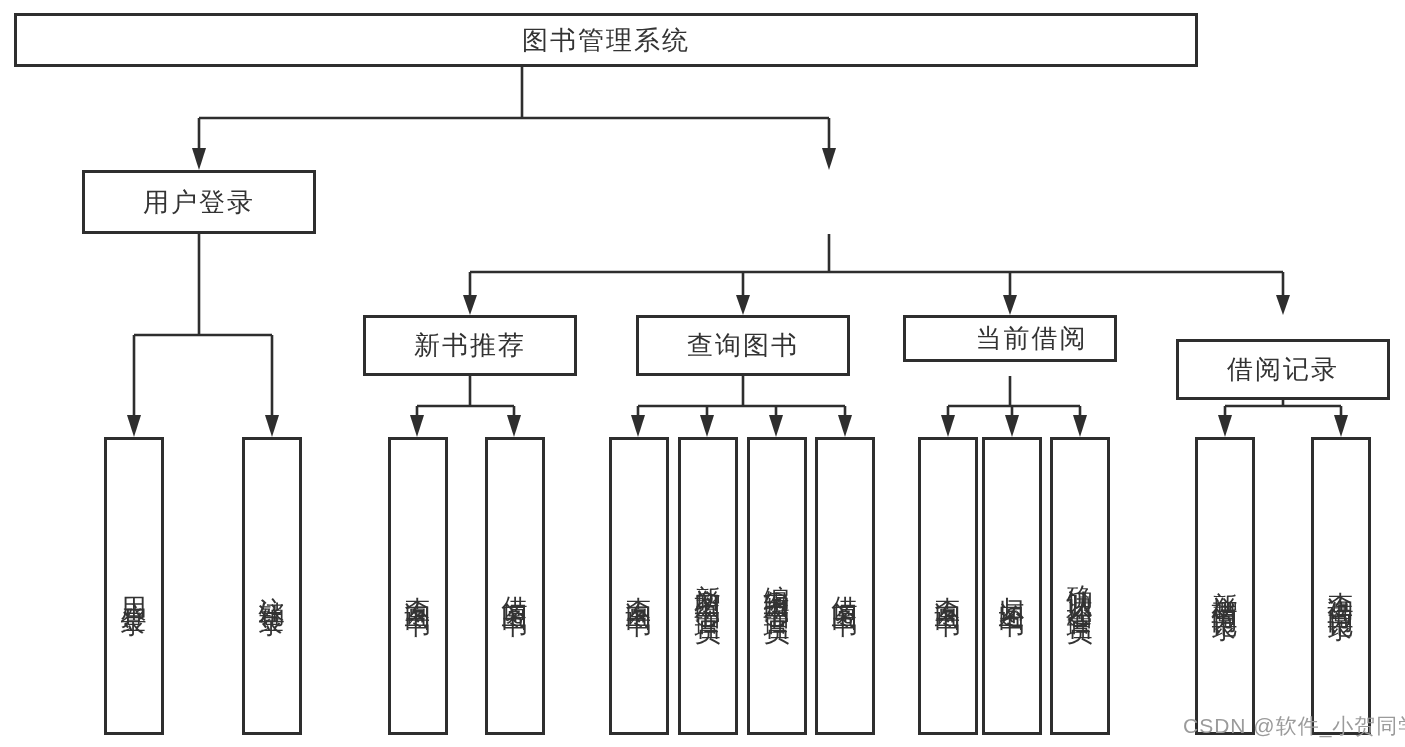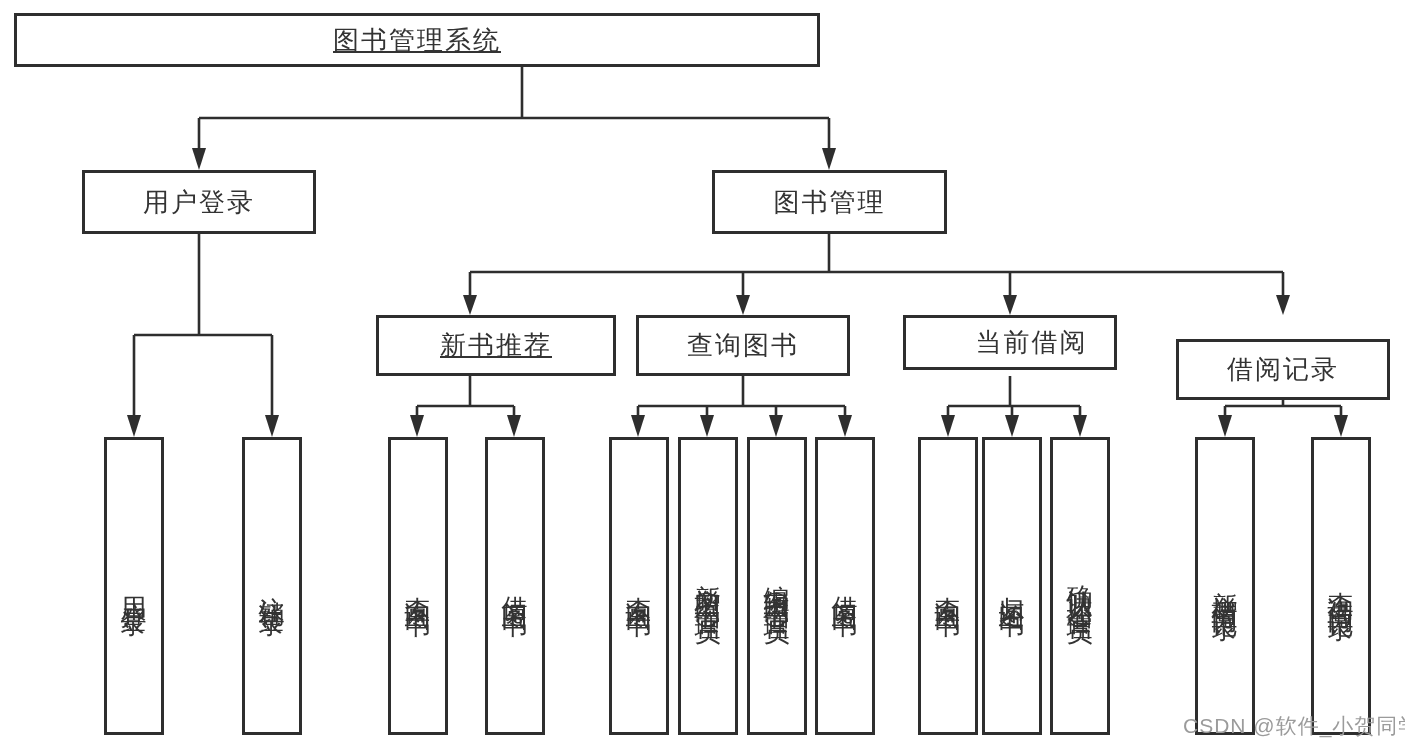--- a/index.html
+++ b/index.html
@@ -103,38 +103,35 @@
       <polygon points="769,415 783,415 776,437"></polygon>
       <polygon points="838,415 852,415 845,437"></polygon>
       <polygon points="941,415 955,415 948,437"></polygon>
       <polygon points="1005,415 1019,415 1012,437"></polygon>
       <polygon points="1073,415 1087,415 1080,437"></polygon>
       <polygon points="1218,415 1232,415 1225,437"></polygon>
       <polygon points="1334,415 1348,415 1341,437"></polygon>
     </g>
   </svg>
 
-  <div class="hbox" style="left:14px; top:13px; width:806px; height:54px;text-decoration:underline;">
+  <div class="hbox" style="left:14px; top:13px; width:1184px; height:54px;">
     <span>图书管理系统</span>
   </div>
 
   <div class="hbox" style="left:82px; top:170px; width:234px; height:64px;">
     <span>用户登录</span>
   </div>
-  <div class="hbox" style="left:712px; top:170px; width:235px; height:64px;">
-    <span>图书管理</span>
-  </div>
 
-  <div class="hbox" style="left:376px; top:315px; width:240px; height:61px;text-decoration:underline;">
+  <div class="hbox" style="left:363px; top:315px; width:214px; height:61px;">
     <span>新书推荐</span>
   </div>
   <div class="hbox" style="left:636px; top:315px; width:214px; height:61px;">
     <span>查询图书</span>
   </div>
-  <div class="hbox" style="left:903px; top:315px; width:214px; height:55px;padding-left:43px;">
+  <div class="hbox" style="left:903px; top:315px; width:214px; height:47px;padding-left:43px;">
     <span>当前借阅</span>
   </div>
   <div class="hbox" style="left:1176px; top:315px; width:214px; height:61px;margin-top:24px;">
     <span>借阅记录</span>
   </div>
 
   <div class="vbox" style="left:104px;">
     <span>用户登录</span>
   </div>
   <div class="vbox" style="left:242px;">

